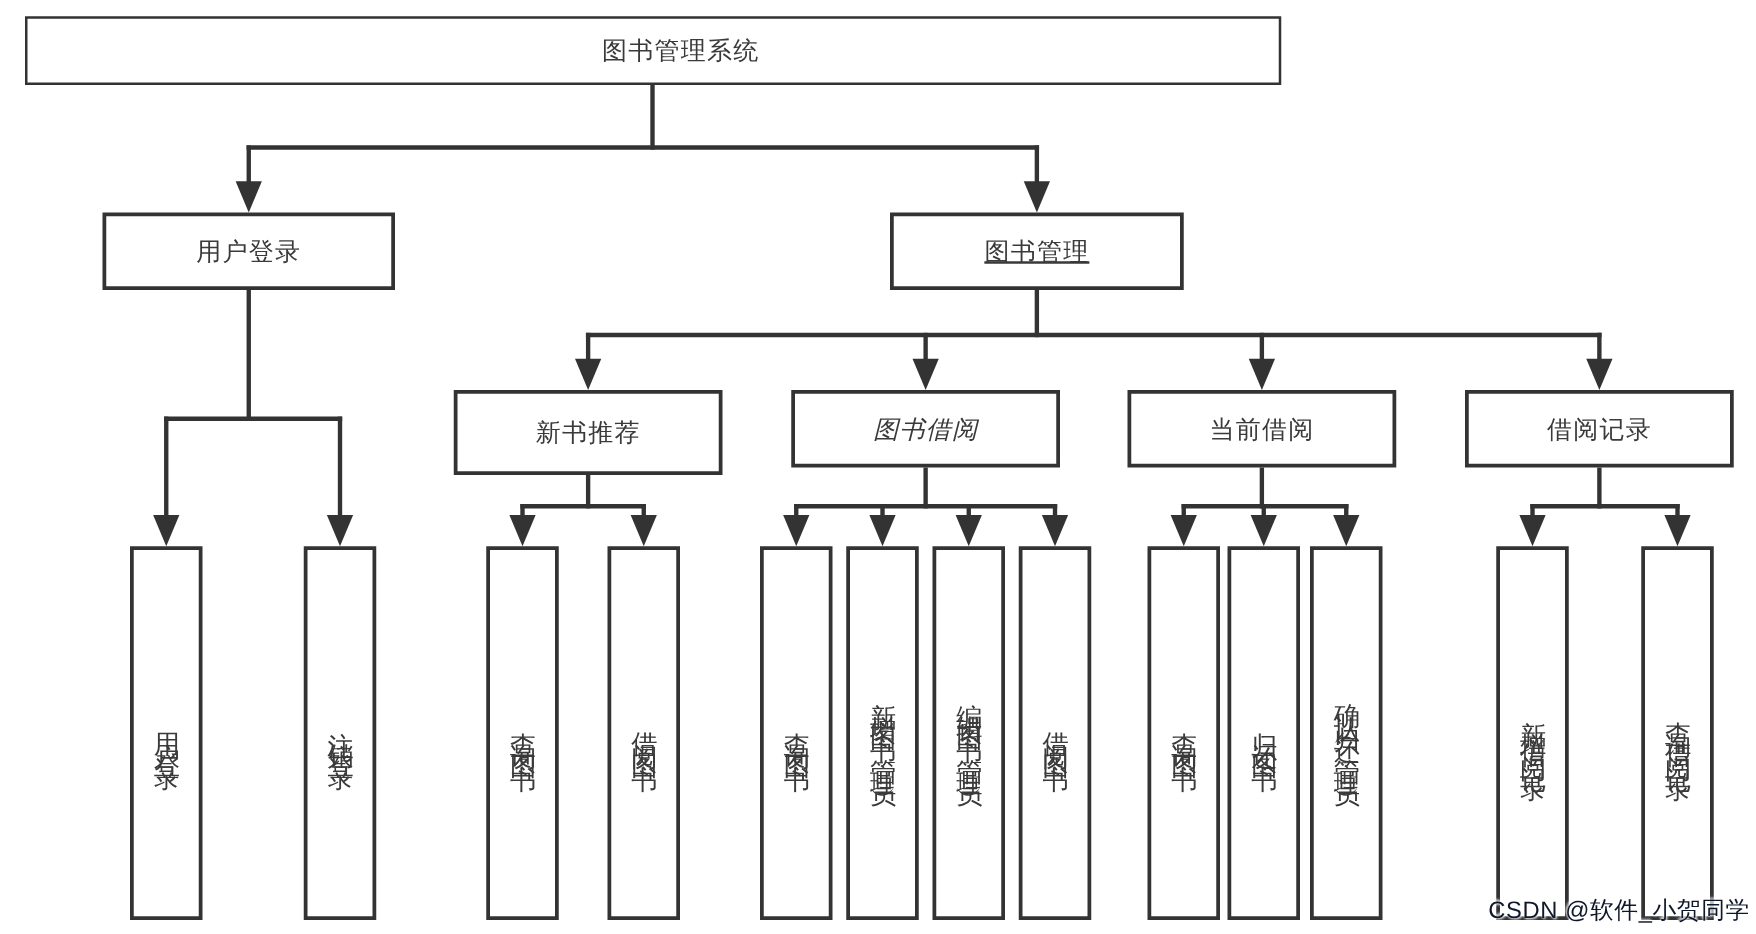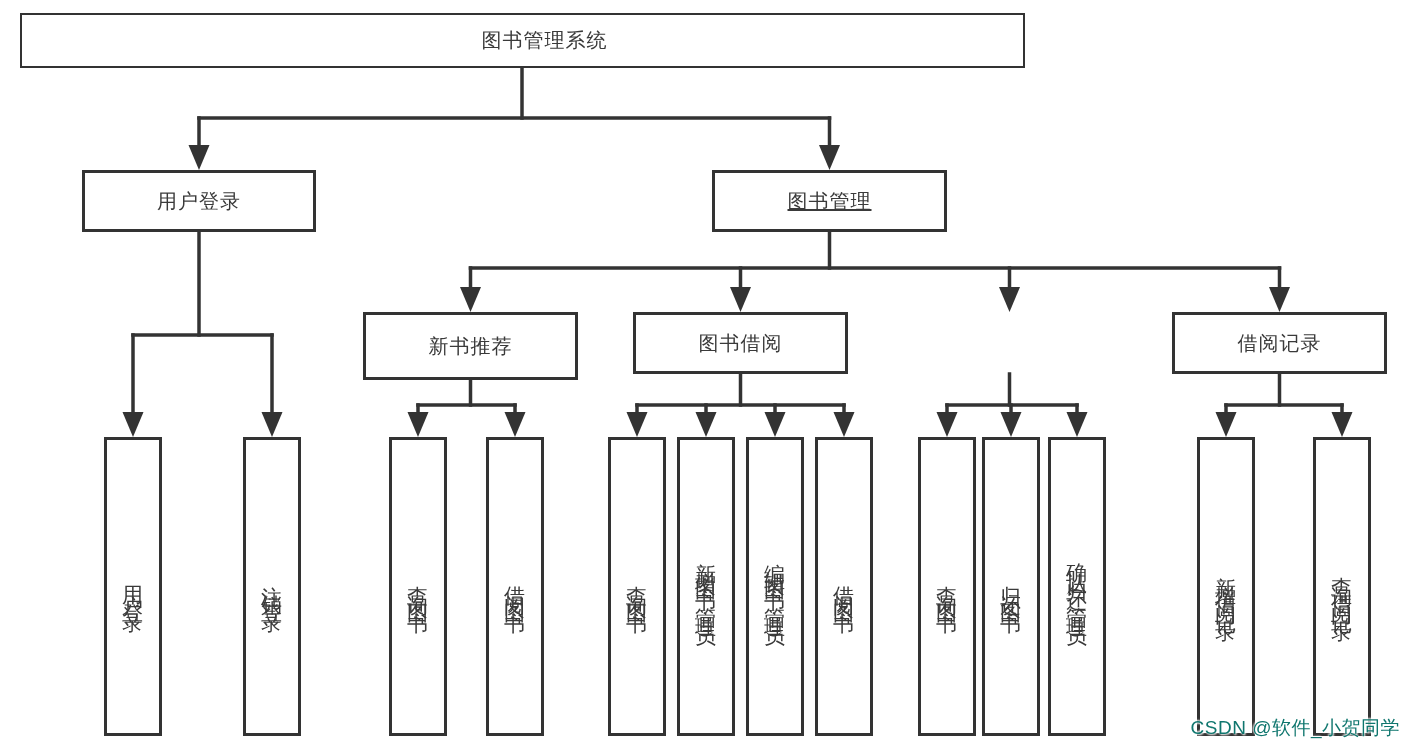--- a/index.html
+++ b/index.html
@@ -45,21 +45,21 @@
     text-orientation: mixed;
     font-size: 21px;
     letter-spacing: 9px;
     line-height: 1;
   }
   #watermark {
     position: absolute;
     right: 5px;
     bottom: 6px;
     font-size: 19px;
-    color: #0f766e;
+    color: #0f172a;
     letter-spacing: 0.5px;
     text-shadow: 0 0 2px #ffffff, 1px 1px 2px #ffffff, -1px -1px 2px #ffffff;
     white-space: nowrap;
   }
 </style>
 </head>
 <body>
 
 <div id="stage">
 
@@ -128,21 +128,22 @@
       <polygon points="1331.5,412 1352.5,412 1342,437"></polygon>
     </g>
   </svg>
 
   <div class="node root" style="left:20px; top:13px; width:1005px; height:55px;">图书管理系统</div>
 
   <div class="node h" style="left:82px; top:170px; width:234px; height:62px;">用户登录</div>
   <div class="node h" style="left:712px; top:170px; width:235px; height:62px;text-decoration:underline;">图书管理</div>
 
   <div class="node h" style="left:363px; top:312px; width:215px; height:68px;">新书推荐</div>
-  <div class="node h" style="left:633px; top:312px; width:215px; height:62px;">图书借阅</div>
+  <div class="node h" style="left:633px; top:312px; width:215px; height:62px;font-style:italic;">图书借阅</div>
+  <div class="node h" style="left:902px; top:312px; width:215px; height:62px;">当前借阅</div>
   <div class="node h" style="left:1172px; top:312px; width:215px; height:62px;">借阅记录</div>
 
   <div class="node v" style="left:104px; top:437px; width:58px; height:299px;">用户登录</div>
   <div class="node v" style="left:243px; top:437px; width:58px; height:299px;">注销登录</div>
 
   <div class="node v" style="left:389px; top:437px; width:58px; height:299px;">查询图书</div>
   <div class="node v" style="left:486px; top:437px; width:58px; height:299px;">借阅图书</div>
 
   <div class="node v" style="left:608px; top:437px; width:58px; height:299px;">查询图书</div>
   <div class="node v" style="left:677px; top:437px; width:58px; height:299px;">新增图书（管理员）</div>

